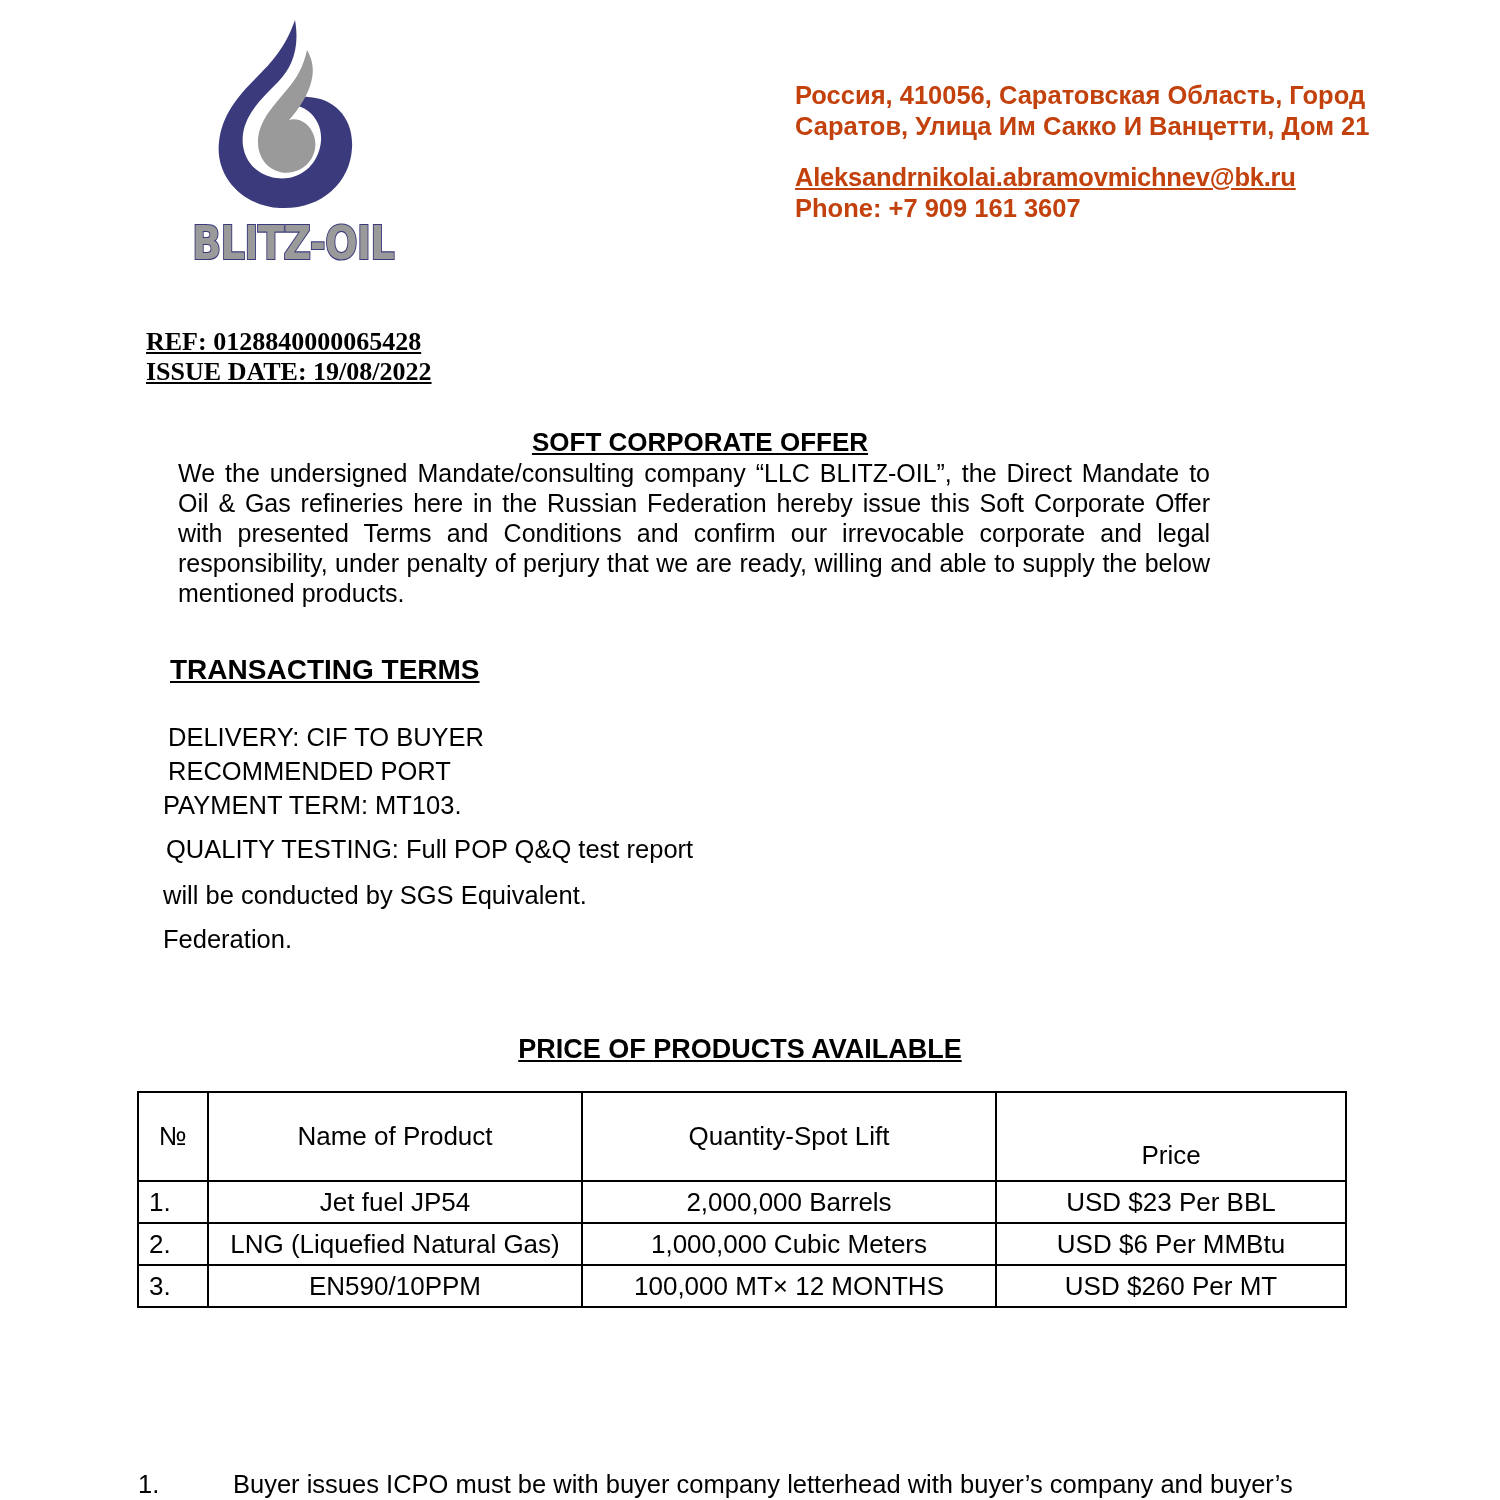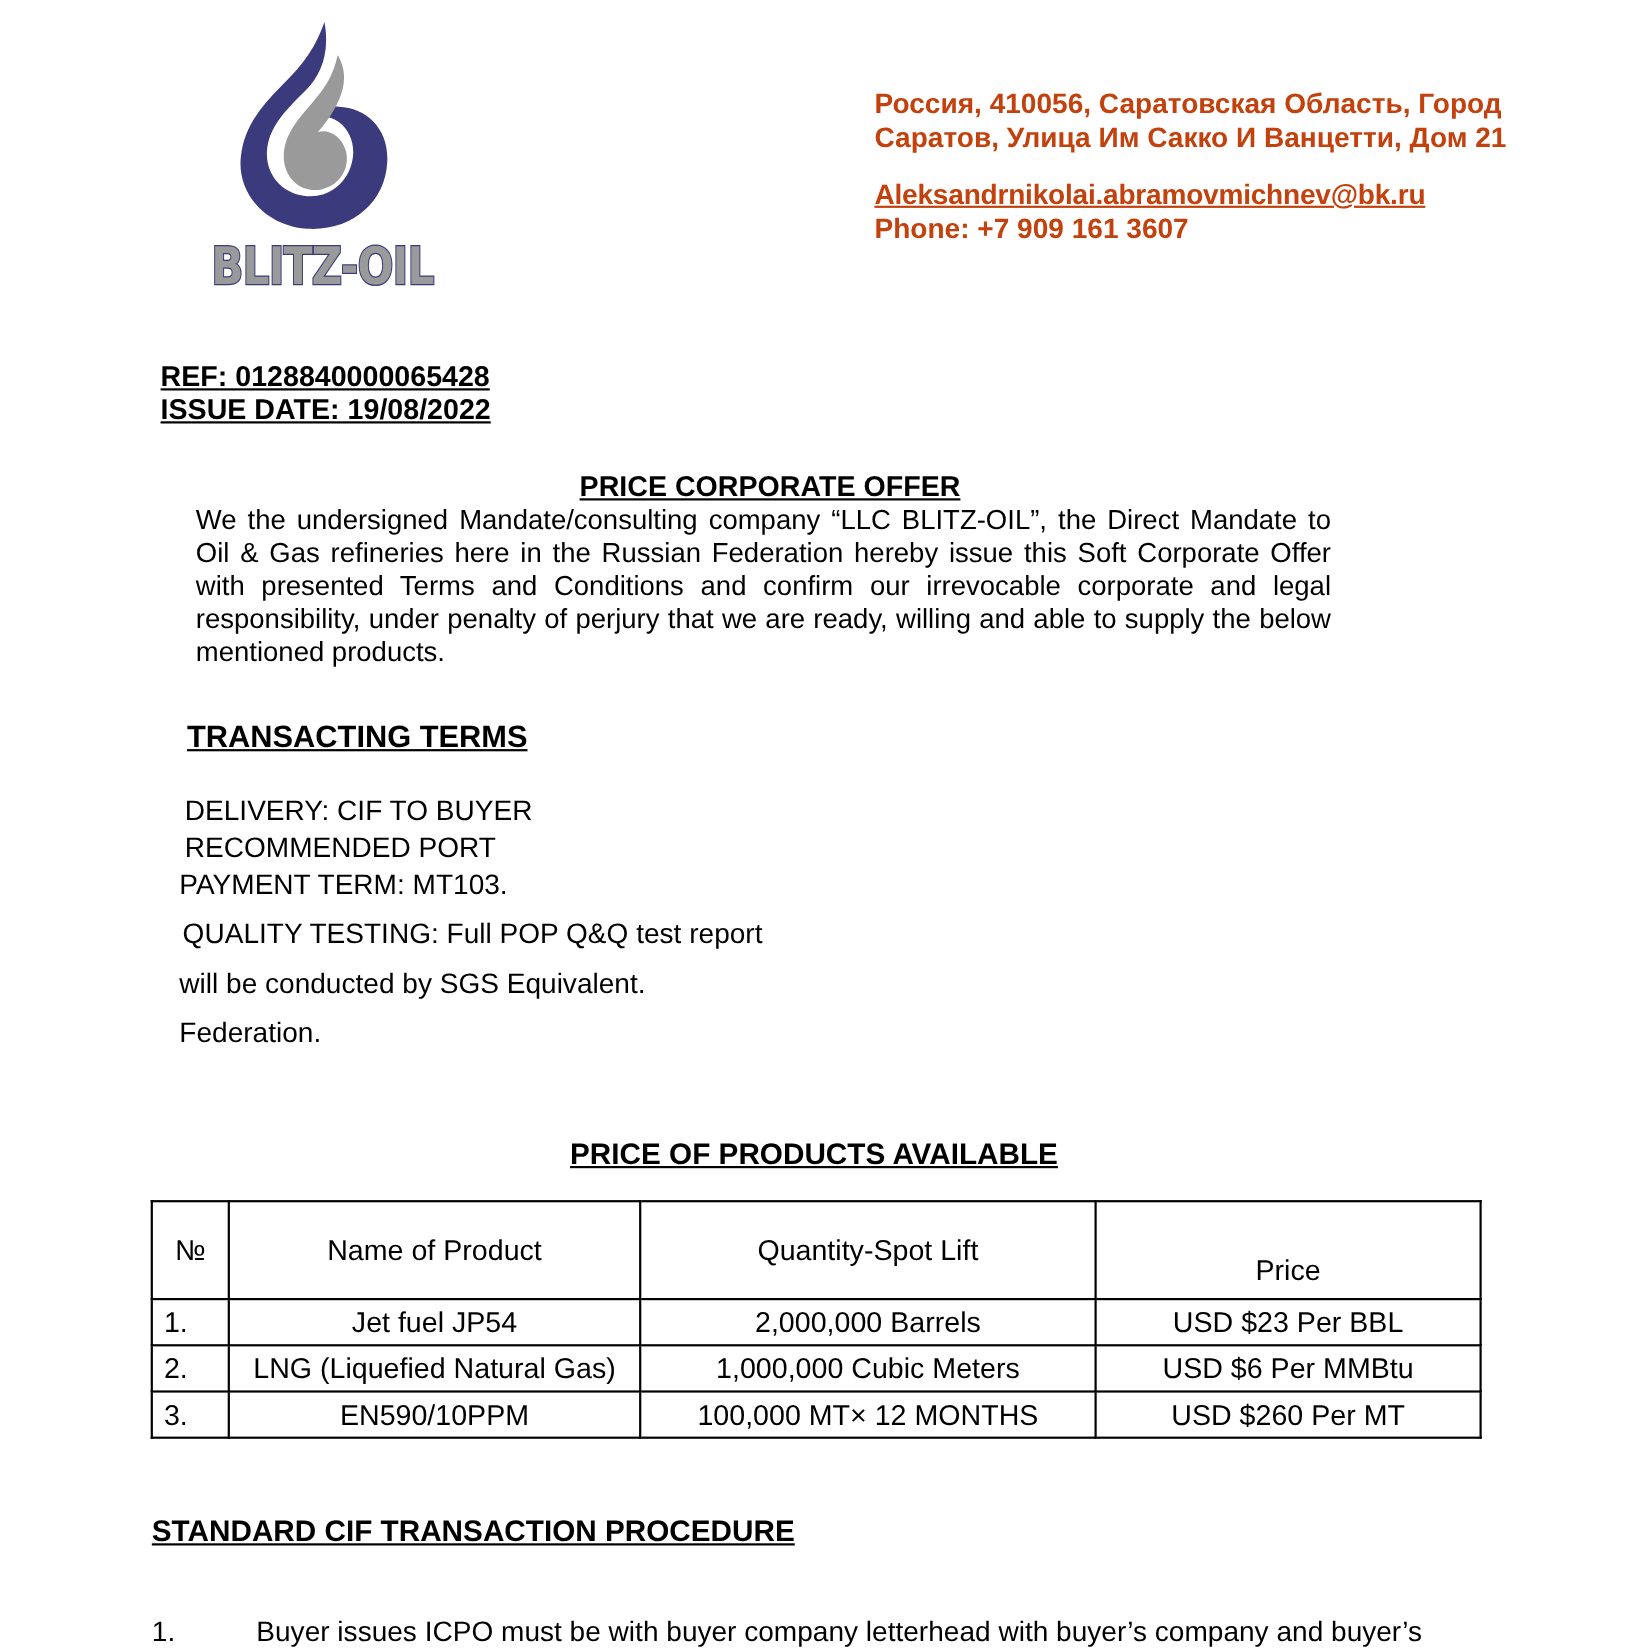--- a/index.html
+++ b/index.html
@@ -79,21 +79,21 @@
     color: #c2410c;
   }
   .address-block .line { white-space: normal; }
   .address-block .email { text-decoration: underline; letter-spacing: -0.2px; margin-top: 20px; }
 
   
   .ref-block {
     position: absolute;
     left: 146px;
     top: 327px;
-    font-family: Liberation Sans, sans-serif;
+    font-family: Liberation Serif, serif;
     font-weight: bold;
     font-size: 26px;
     line-height: 30px;
   }
   .ref-block .line {
     text-decoration: underline;
     display: inline-block;
   }
   .ref-block .row { display: block; }
 
@@ -248,21 +248,21 @@
       <div class="line">Phone: +7 909 161 3607</div>
     </div>
 
   </div>
 
   <div class="ref-block">
     <span class="row"><span class="line">REF: 0128840000065428</span></span>
     <span class="row"><span class="line">ISSUE DATE: 19/08/2022</span></span>
   </div>
 
-  <div class="offer-title"><span>PRICE CORPORATE OFFER</span></div>
+  <div class="offer-title"><span>SOFT CORPORATE OFFER</span></div>
 
   <div class="offer-body">We the undersigned Mandate/consulting company “LLC BLITZ-OIL”, the Direct Mandate to Oil &amp; Gas refineries here in the Russian Federation hereby issue this Soft Corporate Offer with presented Terms and Conditions and confirm our irrevocable corporate and legal responsibility, under penalty of perjury that we are ready, willing and able to supply the below mentioned products.</div>
 
   <div class="terms-heading"><span>TRANSACTING TERMS</span></div>
 
   <div class="terms-list">
     <span class="t-line ind-a">DELIVERY: CIF TO BUYER</span>
     <span class="t-line ind-a">RECOMMENDED PORT</span>
     <span class="t-line ind-b">PAYMENT TERM: MT103.</span>
     <span class="t-line ind-c gap-sm">QUALITY TESTING: Full POP Q&amp;Q test report</span>
@@ -296,19 +296,18 @@
       </tr>
       <tr>
         <td class="cell-no">3.</td>
         <td>EN590/10PPM</td>
         <td>100,000 MT× 12 MONTHS</td>
         <td>USD $260 Per MT</td>
       </tr>
     </tbody>
   </table>
 
-  <div class="procedure-heading"><span>STANDARD CIF TRANSACTION PROCEDURE</span></div>
 
   <div class="procedure-item">
     <span class="num">1.</span><span>Buyer issues ICPO must be with buyer company letterhead with buyer’s company and buyer’s</span>
   </div>
 
 </div>
 
 </body></html>

